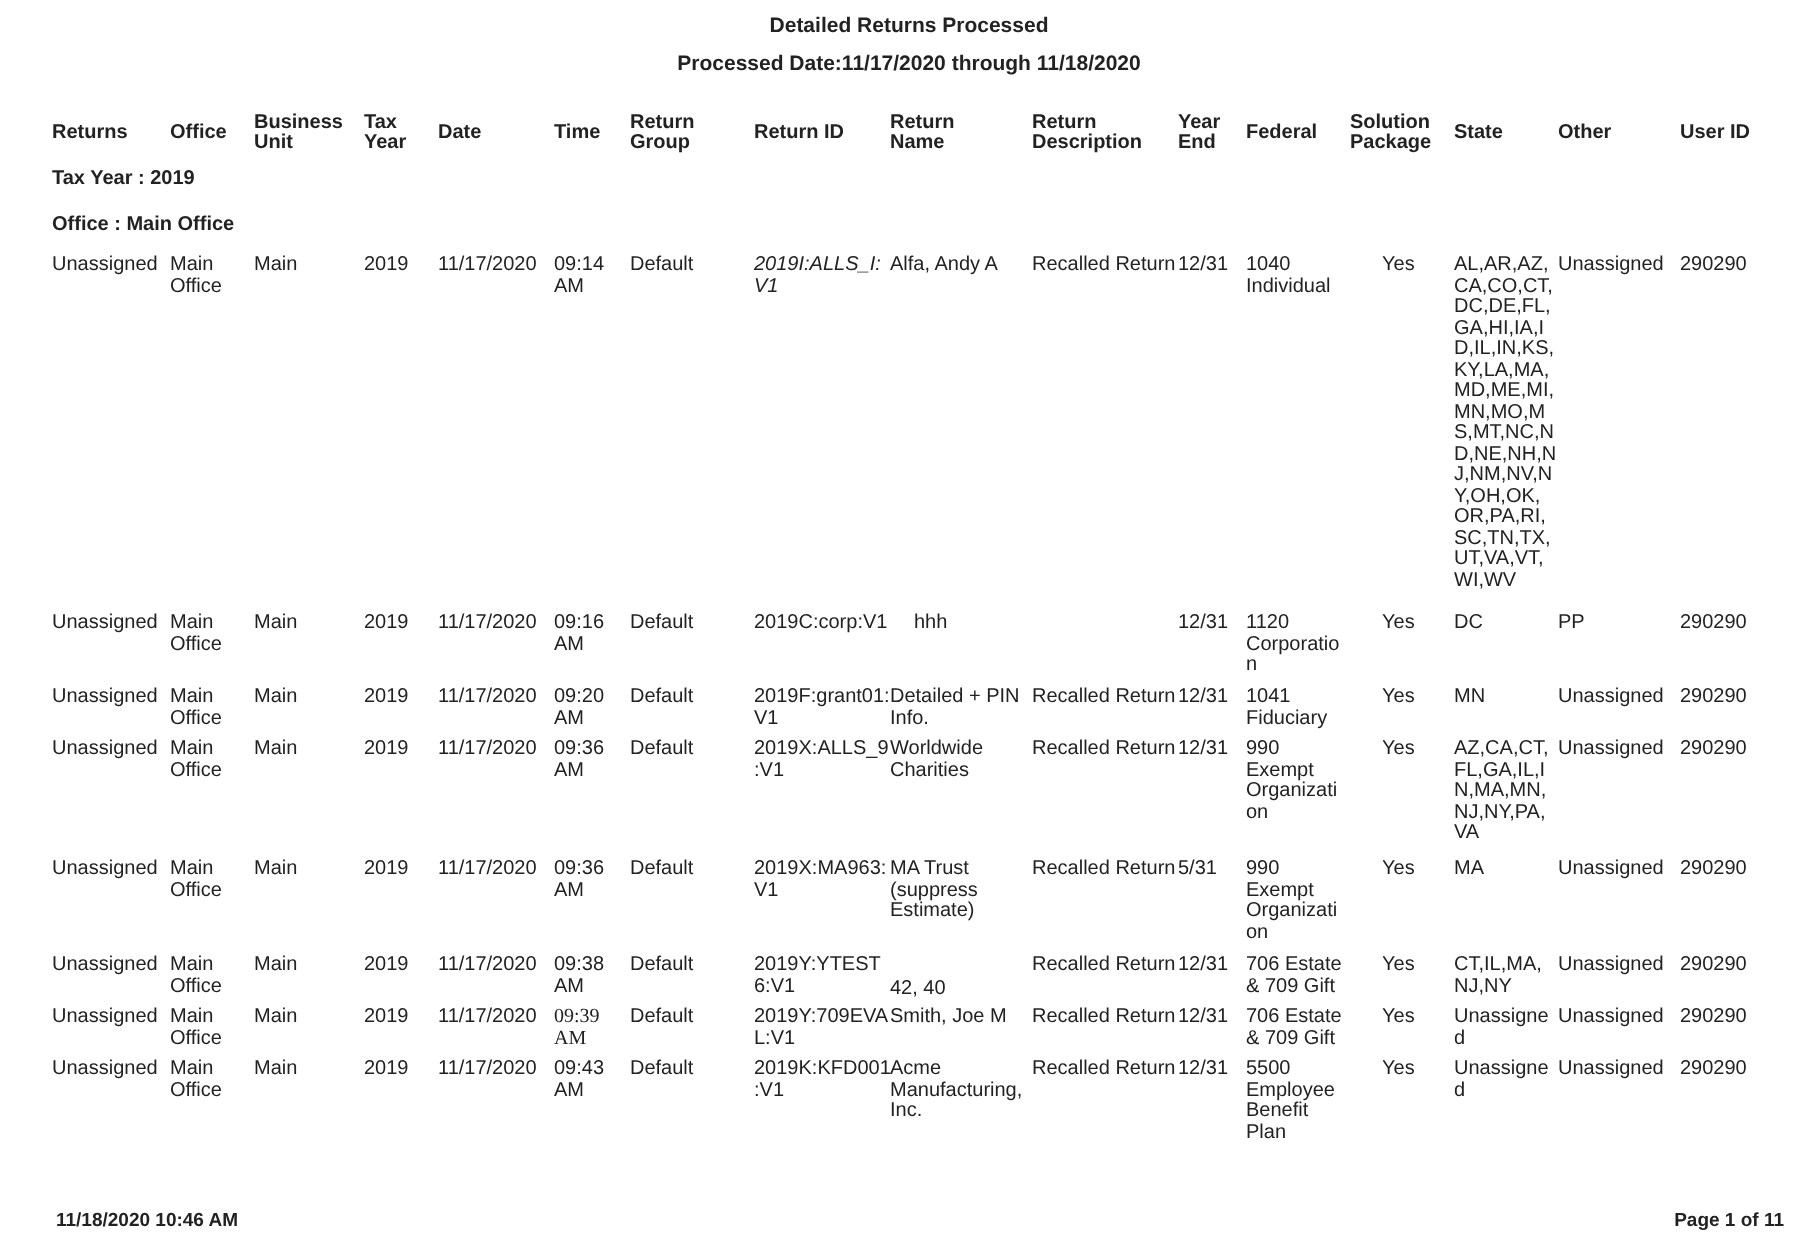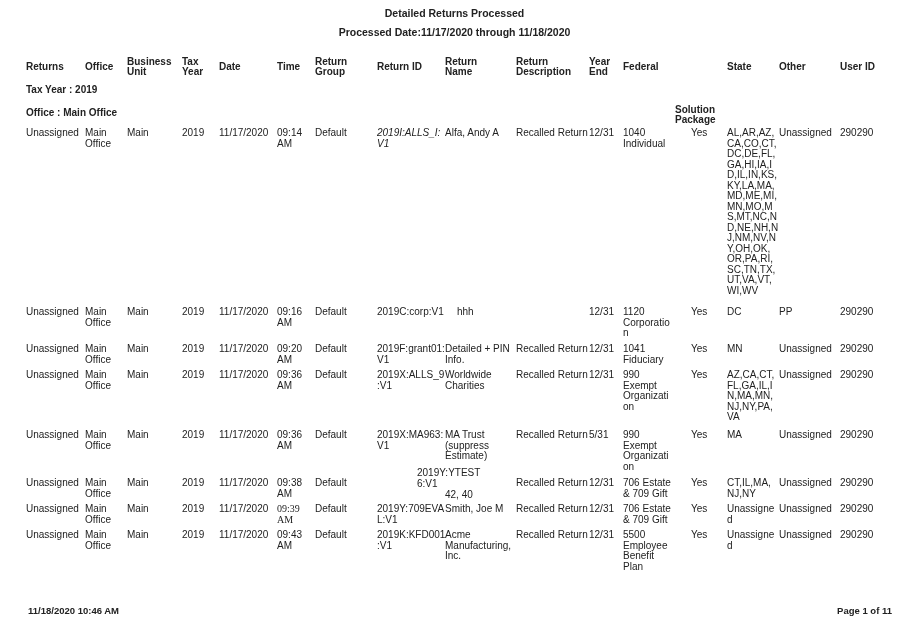--- a/index.html
+++ b/index.html
@@ -32,21 +32,21 @@
     <div class="hdr" style="left: 315px; top: 57px; white-space: pre-line;">Return
 Group</div>
     <div class="hdr" style="left: 377px; top: 62px; white-space: pre-line;">Return ID</div>
     <div class="hdr" style="left: 445px; top: 57px; white-space: pre-line;">Return
 Name</div>
     <div class="hdr" style="left: 516px; top: 57px; white-space: pre-line;">Return
 Description</div>
     <div class="hdr" style="left: 589px; top: 57px; white-space: pre-line;">Year
 End</div>
     <div class="hdr" style="left: 623px; top: 62px; white-space: pre-line;">Federal</div>
-    <div class="hdr" style="left: 675px; top: 57px; white-space: pre-line; margin-top: 48px;">Solution
+    <div class="hdr" style="left: 675px; top: 57px; white-space: pre-line;">Solution
 Package</div>
     <div class="hdr" style="left: 727px; top: 62px; white-space: pre-line;">State</div>
     <div class="hdr" style="left: 779px; top: 62px; white-space: pre-line;">Other</div>
     <div class="hdr" style="left: 840px; top: 62px; white-space: pre-line;">User ID</div>
   </div>
 
 <div class="grp" style="top:84px">Tax Year : 2019</div>
 <div class="grp" style="top:107px">Office : Main Office</div>
 
 <div id="rows">
@@ -190,21 +190,21 @@
     <div>
       <div class="cell" style="left: 26px; top: 478px;">Unassigned</div>
       <div class="cell" style="left: 85px; top: 478px;">Main
 Office</div>
       <div class="cell" style="left: 127px; top: 478px;">Main</div>
       <div class="cell" style="left: 182px; top: 478px;">2019</div>
       <div class="cell" style="left: 219px; top: 478px;">11/17/2020</div>
       <div class="cell" style="left: 277px; top: 478px;">09:38
 AM</div>
       <div class="cell" style="left: 315px; top: 478px;">Default</div>
-      <div class="cell" style="left: 377px; top: 468px; margin-left: 40px;">2019Y:YTEST
+      <div class="cell" style="left: 377px; top: 478px;">2019Y:YTEST
 6:V1</div>
       <div class="cell" style="left: 445px; top: 478px; margin-top: 12px;">42, 40</div>
       <div class="cell" style="left: 516px; top: 478px;">Recalled Return</div>
       <div class="cell" style="left: 589px; top: 478px;">12/31</div>
       <div class="cell" style="left: 623px; top: 478px;">706 Estate
 &amp; 709 Gift</div>
       <div class="cell" style="left: 691px; top: 478px;">Yes</div>
       <div class="cell" style="left: 727px; top: 478px;">CT,IL,MA,
 NJ,NY</div>
       <div class="cell" style="left: 779px; top: 478px;">Unassigned</div>

